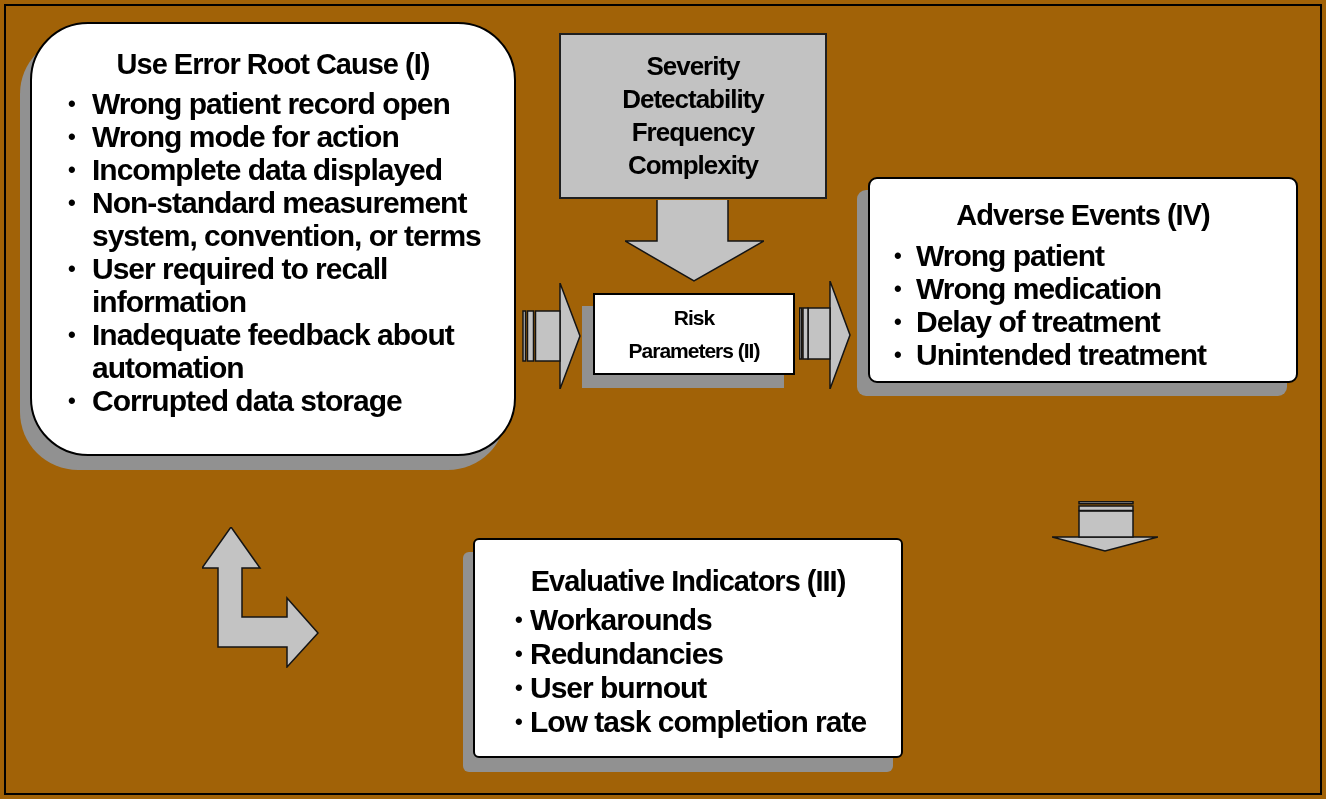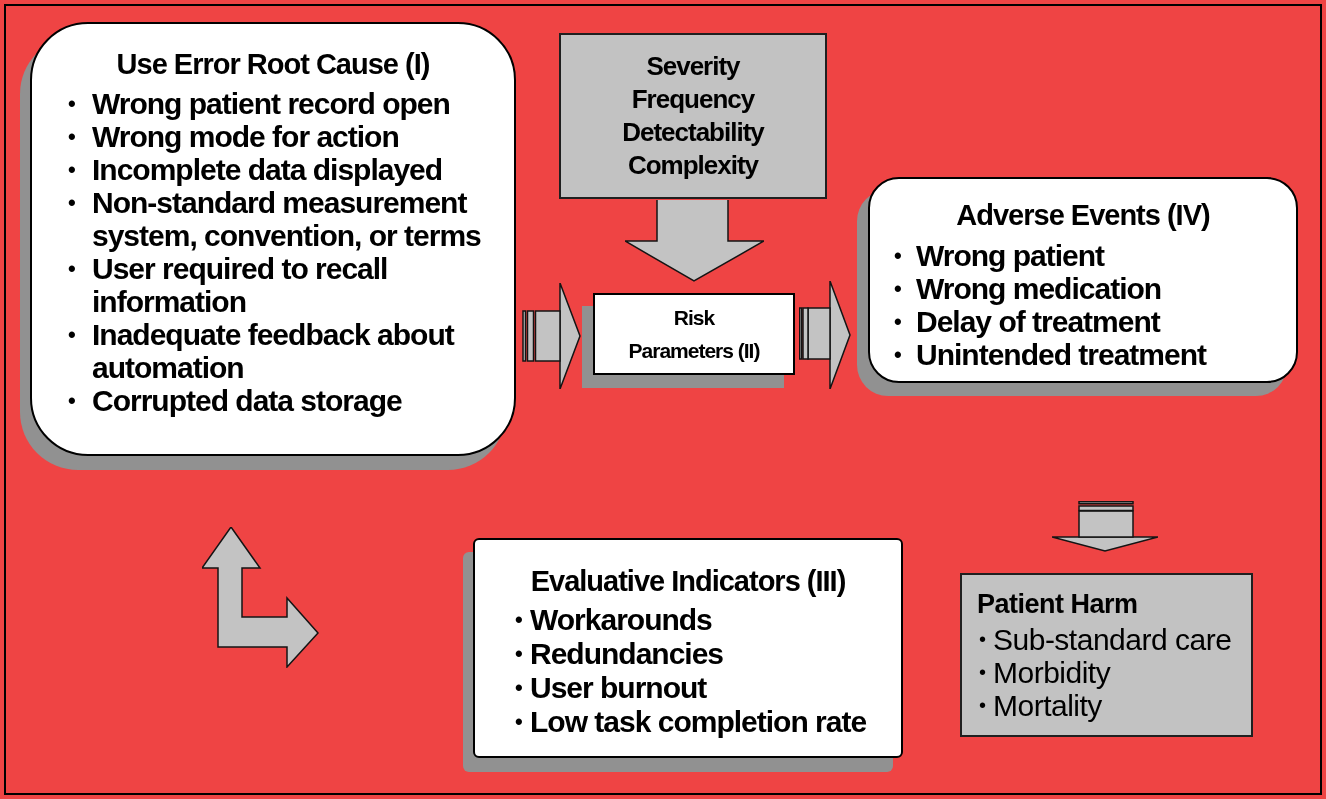--- a/index.html
+++ b/index.html
@@ -1,17 +1,17 @@
 <!DOCTYPE html>
 <html><head>
 <meta charset="utf-8">
 <style>
   html,body { margin:0; padding:0; background:#fff; }
   .canvas {
-    position:relative; width:1326px; height:799px; background:#ef4444;
+    position:relative; width:1326px; height:799px; background:#a16207;
     font-family:"Liberation Sans", sans-serif; color:#000; overflow:hidden;
   }
   .frame { position:absolute; inset:4px; border:2px solid #000; }
 
   .box { position:absolute; box-sizing:border-box; }
   .white-rounded {
     background:#ffffff; border:2px solid #000; border-radius:58px;
     box-shadow:-10px 14px 0 #919191;
   }
   .gray-rect { background:#c2c2c2; border:2px solid #1f1f1f; }
@@ -47,21 +47,21 @@
     background:#fff; border:2px solid #000; box-shadow:-11px 13px 0 #919191;
     display:flex; align-items:center; justify-content:center;
   }
   #risk-box .risk-text {
     font-size:21px; font-weight:bold; letter-spacing:-1px; line-height:33px;
     text-align:center; white-space:pre-line;
   }
 
   
   #adverse-box { left:868px; top:177px; width:430px; height:206px; padding-top:16px;
-                 border-radius:31px; box-shadow:-11px 13px 0 #919191; }
+                 border-radius:9px; box-shadow:-11px 13px 0 #919191; }
   #adverse-box .title { font-size:29px; line-height:40px; }
   #adverse-box ul { margin-top:4px; padding-left:24px; }
   #adverse-box li { padding-left:22px; }
 
   
   #evaluative-box { left:473px; top:538px; width:430px; height:220px; padding-top:22px;
                     border-radius:6px; box-shadow:-10px 14px 0 #919191; }
   #evaluative-box .title { font-size:29px; line-height:38px; }
   #evaluative-box ul { margin-top:3px; }
   #evaluative-box li { padding-left:15px; line-height:34px; }
@@ -95,22 +95,22 @@
 information</li>
         <li>Inadequate feedback about
 automation</li>
         <li>Corrupted data storage</li>
       </ul>
   </section>
 
   <section class="box gray-rect" id="severity-box">
     <div>
         <div class="line">Severity</div>
+        <div class="line">Detectability</div>
         <div class="line">Frequency</div>
-        <div class="line">Detectability</div>
         <div class="line">Complexity</div>
       </div>
   </section>
 
   <svg class="arrow" style="left:625px; top:200px;" width="139" height="82" viewBox="0 0 139 82">
     <path d="M32,0 L32,41 L0,41 L69,81 L139,41 L103,41 L103,0"></path>
   </svg>
 
   <svg class="arrow" style="left:522px; top:283px;" width="60" height="106" viewBox="0 0 60 106">
     <path d="M38,0 L58,53 L38,106 Z"></path>
@@ -155,21 +155,13 @@
       </ul>
   </section>
 
   <svg class="arrow" style="left:1052px; top:501px;" width="106" height="51" viewBox="0 0 106 51">
     <path d="M0,36 L53,50 L106,36 Z"></path>
     <rect x="27" y="10" width="54" height="26"></rect>
     <rect x="27" y="5" width="54" height="4.5"></rect>
     <rect x="27" y="0.75" width="54" height="2"></rect>
   </svg>
 
-  <section class="box gray-rect" id="harm-box">
-    <h2 class="harm-title">Patient Harm</h2>
-    <ul class="bullets">
-        <li>Sub-standard care</li>
-        <li>Morbidity</li>
-        <li>Mortality</li>
-      </ul>
-  </section>
 </div>
 
 </body></html>

